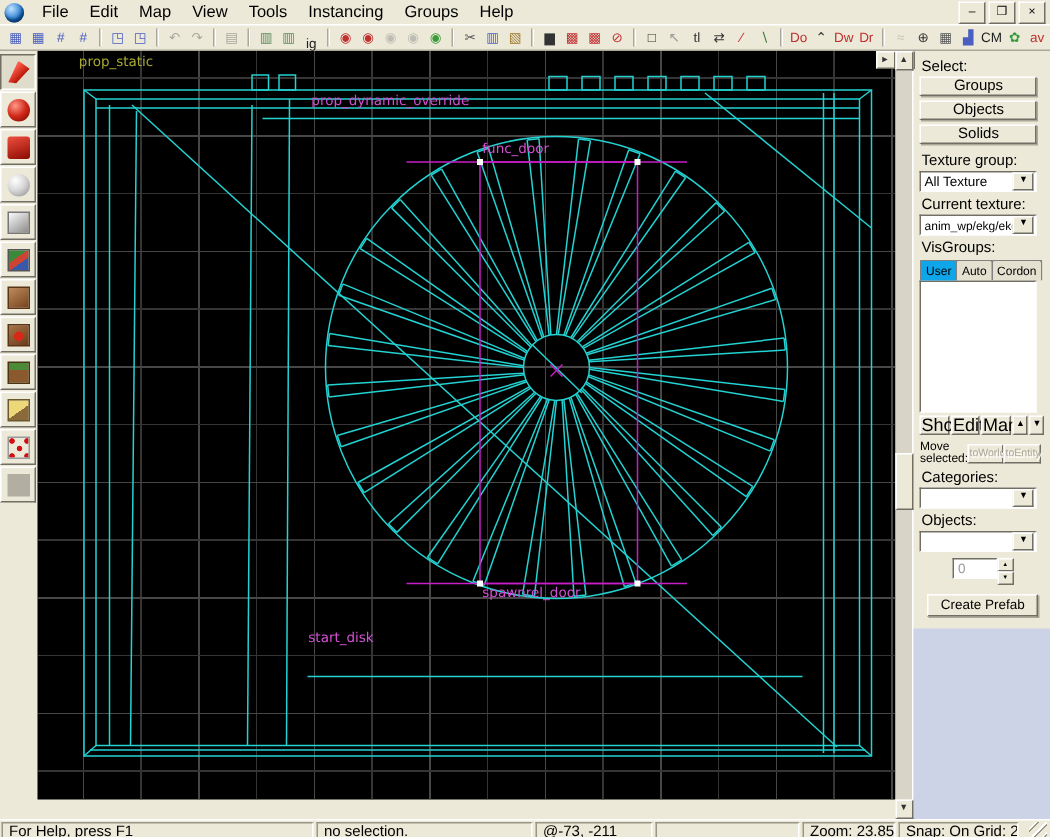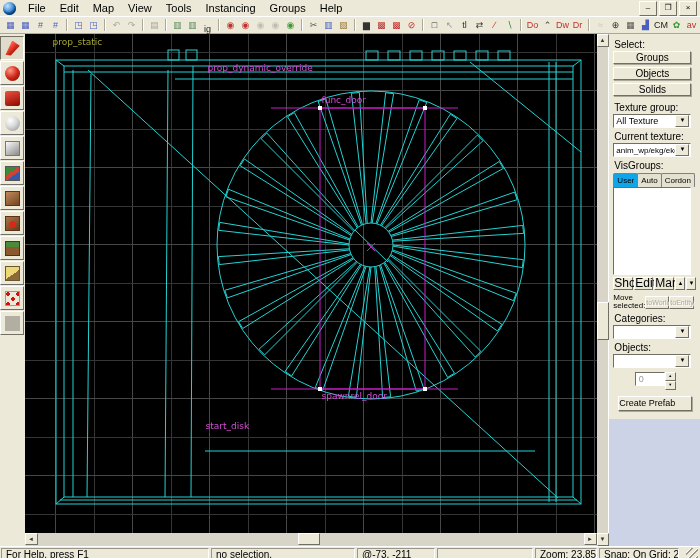--- a/index.html
+++ b/index.html
@@ -40,21 +40,21 @@
   .t8{background:linear-gradient(180deg,#4a8a38 38%,#8a5a2e 38%);border:1px solid #4a3414;box-sizing:border-box;}
   .t9{background:linear-gradient(145deg,#ecd878 55%,#8a6a3a 55%);border:1px solid #6a5a2a;box-sizing:border-box;}
   .t10{border:1px solid #9a9a9a;box-sizing:border-box;background:
     radial-gradient(circle at 2px 2px,#d01010 1.6px,rgba(0,0,0,0) 2.1px),
     radial-gradient(circle at 12px 2px,#d01010 1.6px,rgba(0,0,0,0) 2.1px),
     radial-gradient(circle at 2px 12px,#d01010 1.6px,rgba(0,0,0,0) 2.1px),
     radial-gradient(circle at 12px 12px,#d01010 1.6px,rgba(0,0,0,0) 2.1px),
     radial-gradient(circle at 7px 7px,#d01010 1.6px,rgba(0,0,0,0) 2.1px);}
   .t11{background:#b2aea2;}
   
-  .viewcol{width:572px;display:flex;flex-direction:column;}
+  .viewcol{width:572px;display:flex;flex-direction:row;}
   .viewport{position:relative;width:572px;height:499px;background:#000;overflow:hidden;}
   .vlabel{position:absolute;font-size:9px;line-height:10px;font-family:"DejaVu Sans",sans-serif;white-space:nowrap;}
   
   .hscroll{height:13px;position:relative;background:#d8d4c8;}
   .vscroll{width:13px;height:512px;position:relative;background:#d8d4c8;}
   .sbtn{position:absolute;background:#ece9d8;border:1px solid;border-color:#fff #716f64 #716f64 #fff;
     font-size:6px;line-height:10px;text-align:center;color:#333;box-sizing:border-box;}
   .sthumb{position:absolute;background:#ece9d8;border:1px solid;border-color:#fff #716f64 #716f64 #fff;box-sizing:border-box;}
   
   .rightpanel{width:100px;background:#ece9d8;box-sizing:border-box;padding:2px 3px 0 4px;
@@ -85,21 +85,21 @@
   .moverow{display:flex;margin-top:4px;align-items:center;}
   .movelabel{width:32px;font-size:8px;line-height:8px;}
   .disbtn{color:#aca899;text-shadow:1px 1px 0 #fff;}
   .spinrow{display:flex;justify-content:center;margin-top:4px;}
   .spinbox{width:30px;height:14px;background:#fff;border:1px solid;border-color:#716f64 #fff #fff #716f64;
     font-size:9px;color:#999;padding-left:3px;box-sizing:border-box;line-height:12px;}
   .spincol{display:flex;flex-direction:column;width:11px;}
   .spinbtn{height:7px;background:#ece9d8;border:1px solid;border-color:#fff #716f64 #716f64 #fff;
     font-size:4px;line-height:5px;text-align:center;padding:0;}
   .prefabbtn{width:74px;height:15px;margin:6px auto 0 auto;background:#ece9d8;border:1px solid;
-    border-color:#fff #716f64 #716f64 #fff;box-shadow:1px 1px 0 #aca899;font-size:9px;line-height:13px;text-align:left;font-family:inherit;padding:0;}
+    border-color:#fff #716f64 #716f64 #fff;box-shadow:1px 1px 0 #aca899;font-size:9px;line-height:13px;text-align:center;font-family:inherit;padding:0;}
   .panelfill{flex:1;background:#ccd3e6;margin:8px -3px 0 -4px;}
   
   .statusbar{height:14px;display:flex;gap:2px;align-items:stretch;padding:1px 2px 0 1px;box-sizing:border-box;
     background:#ece9d8;border-top:1px solid #fff;}
   .ssec{border:1px solid;border-color:#9a9686 #fff #fff #9a9686;padding:0 4px;font-size:10px;
     line-height:11px;white-space:nowrap;overflow:hidden;box-sizing:border-box;}
   .grip{flex:1;position:relative;border:none;}
   .grip:after{content:"";position:absolute;right:0;bottom:0;width:12px;height:12px;
     background:repeating-linear-gradient(135deg,rgba(0,0,0,0) 0 3px,#fff 3px 4px,#9a9686 4px 5px);}
 </style>

